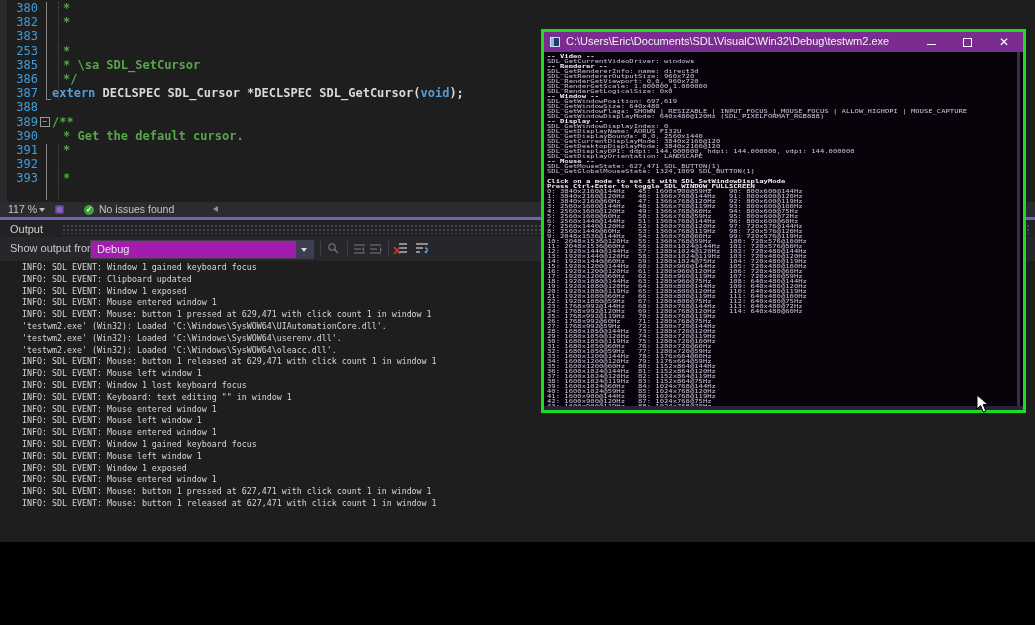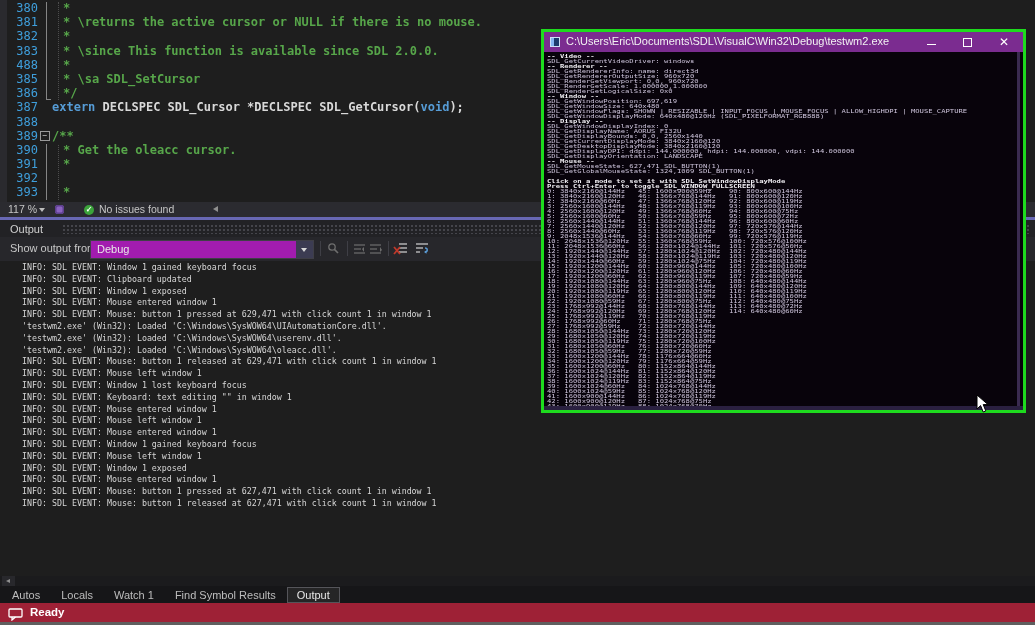--- a/index.html
+++ b/index.html
@@ -1,16 +1,16 @@
 <!DOCTYPE html>
 <html><head>
 <meta charset="utf-8">
 <style>
   html,body{margin:0;padding:0;background:#000;}
-  #screen{position:relative;width:1035px;height:625px;background:#1e1e1e;overflow:hidden;
+  #screen{position:relative;width:1035px;height:542px;background:#1e1e1e;overflow:hidden;
           font-family:"Liberation Sans",sans-serif;cursor:default;}
 
   
   #editor{position:absolute;left:0;top:0;width:1035px;height:202px;background:#1e1e1e;overflow:hidden;}
   #gutter-strip{position:absolute;left:0;top:0;width:7px;height:202px;background:#2a2a2e;}
   #ed-lines{position:absolute;left:0;top:1px;width:100%;}
   .ed-line{display:flex;height:14.2px;line-height:14.2px;font:600 12px "DejaVu Sans Mono",monospace;}
   .ed-num{width:38px;text-align:right;color:#3f9fdc;font-weight:500;flex:0 0 38px;}
   .ed-foldcol{width:14px;flex:0 0 14px;position:relative;}
   .foldbox{position:absolute;left:2px;top:2.5px;width:8px;height:8px;border:1px solid #999;
@@ -103,36 +103,30 @@
 
   <div id="editor">
     <div id="gutter-strip"></div>
     <div id="ed-lines">
         <div class="ed-line">
           <span class="ed-num">380</span>
           <span class="ed-foldcol"></span>
           <span class="ed-text" style="padding-left: 11px;"><span class="tc">*</span></span>
         </div>
         <div class="ed-line">
-          <span class="ed-num">381</span>
-          <span class="ed-foldcol"></span>
-          <span class="ed-text" style="padding-left: 11px;"><span class="tc">* \returns the active cursor or NULL if there is no mouse.</span></span>
-        </div>
-        <div class="ed-line">
           <span class="ed-num">382</span>
           <span class="ed-foldcol"></span>
           <span class="ed-text" style="padding-left: 11px;"><span class="tc">*</span></span>
         </div>
         <div class="ed-line">
           <span class="ed-num">383</span>
           <span class="ed-foldcol"></span>
-          <span class="ed-text" style="padding-left: 11px;"><span class="tc">* \since This function is available since SDL 2.0.0.</span></span>
-        </div>
-        <div class="ed-line">
-          <span class="ed-num">488</span>
+        </div>
+        <div class="ed-line">
+          <span class="ed-num">253</span>
           <span class="ed-foldcol"></span>
           <span class="ed-text" style="padding-left: 11px;"><span class="tc">*</span></span>
         </div>
         <div class="ed-line">
           <span class="ed-num">385</span>
           <span class="ed-foldcol"></span>
           <span class="ed-text" style="padding-left: 11px;"><span class="tc">* \sa SDL_SetCursor</span></span>
         </div>
         <div class="ed-line">
           <span class="ed-num">386</span>
@@ -152,21 +146,21 @@
         <div class="ed-line">
           <span class="ed-num">389</span>
           <span class="ed-foldcol">
             <span class="foldbox">−</span>
           </span>
           <span class="ed-text" style="padding-left: 0px;"><span class="tc">/**</span></span>
         </div>
         <div class="ed-line">
           <span class="ed-num">390</span>
           <span class="ed-foldcol"></span>
-          <span class="ed-text" style="padding-left: 11px;"><span class="tc">* Get the oleacc cursor.</span></span>
+          <span class="ed-text" style="padding-left: 11px;"><span class="tc">* Get the default cursor.</span></span>
         </div>
         <div class="ed-line">
           <span class="ed-num">391</span>
           <span class="ed-foldcol"></span>
           <span class="ed-text" style="padding-left: 11px;"><span class="tc">*</span></span>
         </div>
         <div class="ed-line">
           <span class="ed-num">392</span>
           <span class="ed-foldcol"></span>
         </div>

